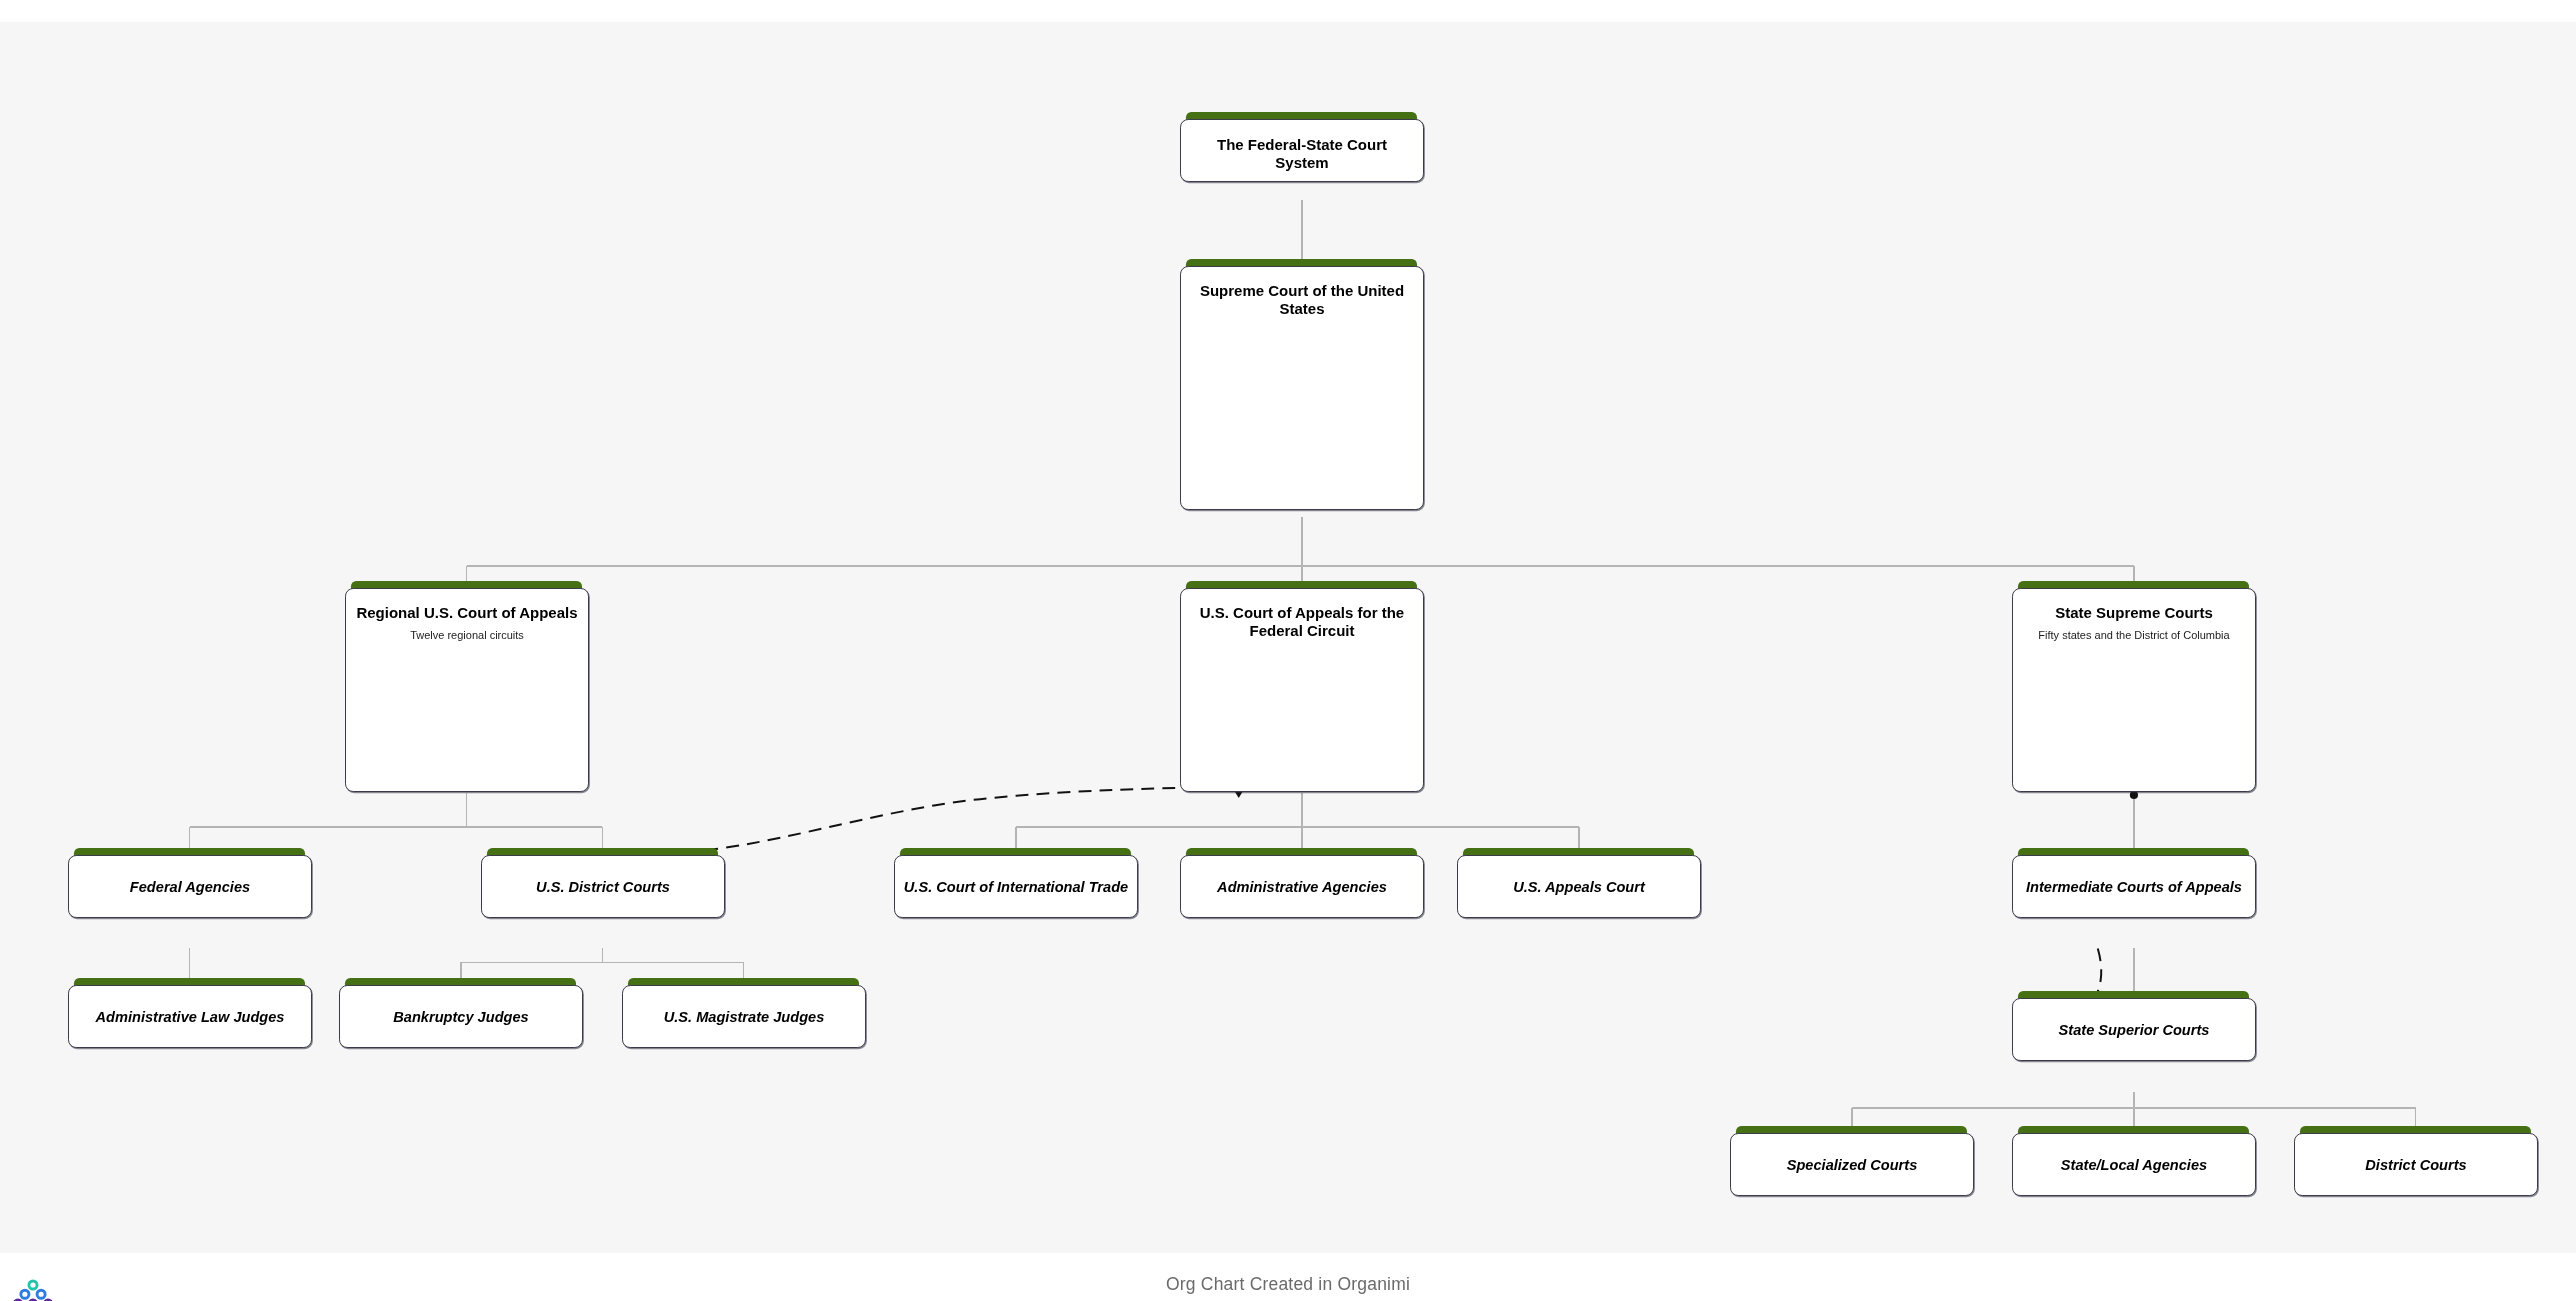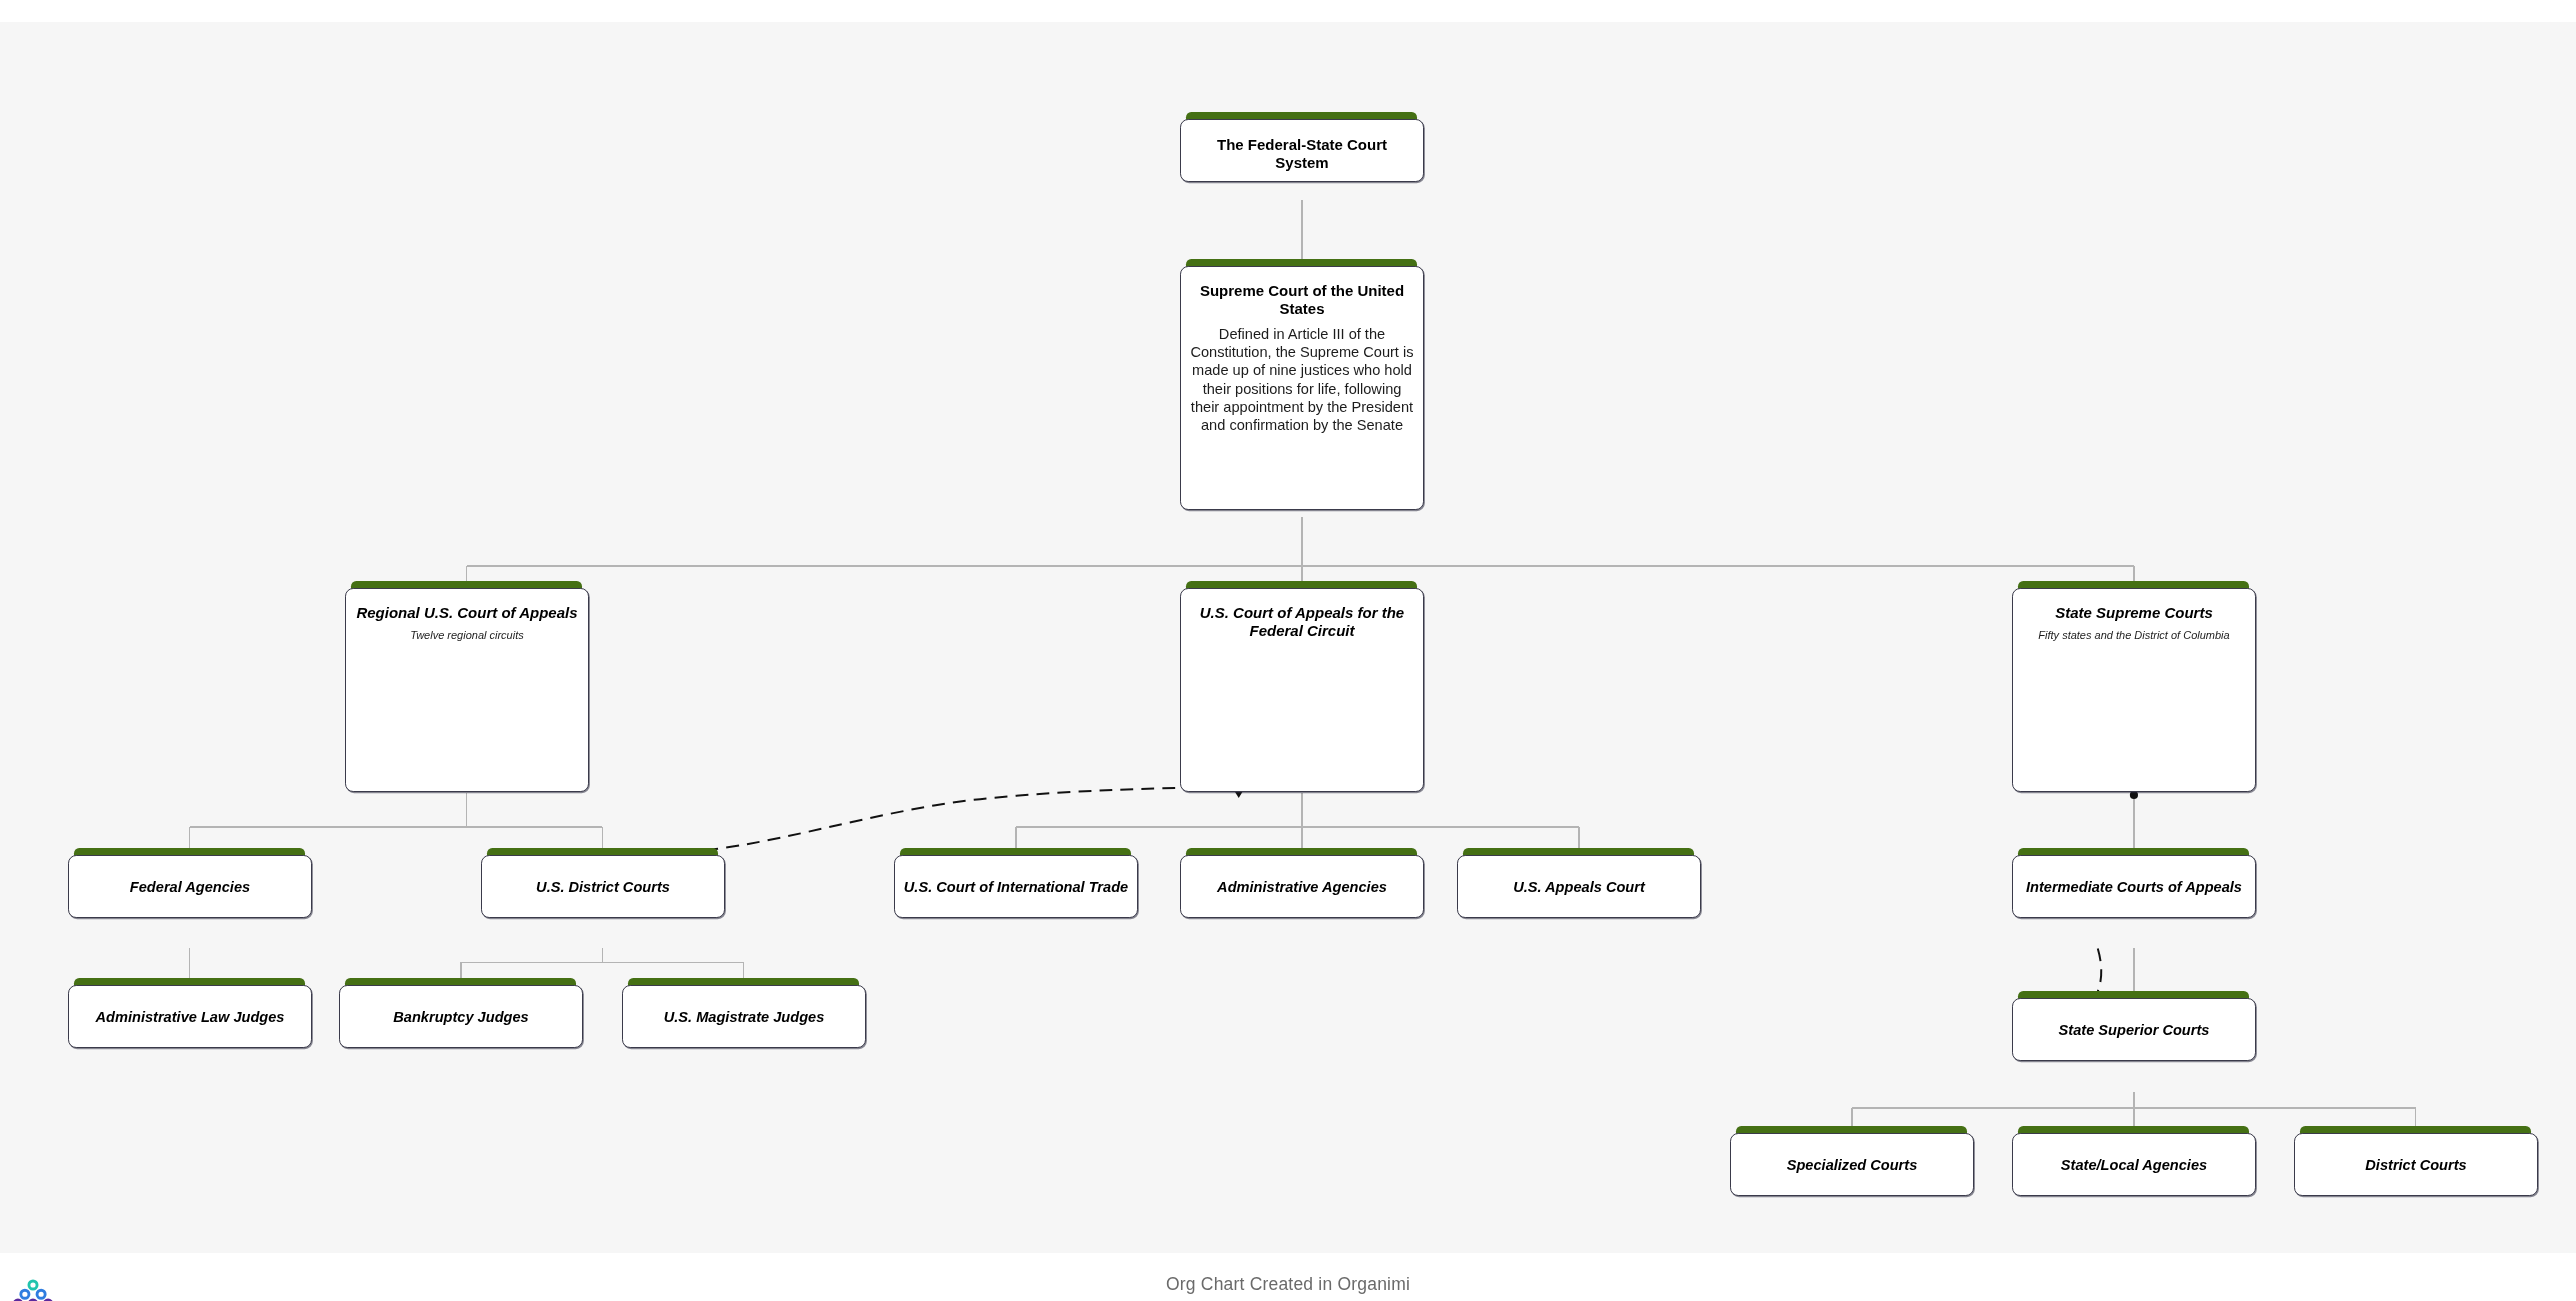--- a/index.html
+++ b/index.html
@@ -87,21 +87,21 @@
   }
 
   
   .size-root .card   { height: 63px; }
   .size-root .title  { font-size: 15px; margin-top: 8.2px; }
 
   .size-big .card    { height: 244px; }
   .size-big .title   { font-size: 15px; margin-top: 7px; }
   .size-big .subtitle{ font-size: 14.6px; }
 
-  .size-mid .card    { height: 204px; font-style: italic; }
+  .size-mid .card    { height: 204px; }
   .size-mid .title   { font-size: 15px; margin-top: 7px; }
   .size-mid .subtitle{ font-size: 11px; }
 
   .size-small .card  { height: 63px; justify-content: center; }
   .size-small .title { font-size: 14.6px; font-style: italic; }
 
   
   #footer {
     position: absolute;
     left: 0;
@@ -198,21 +198,20 @@
       <div class="tab" style="width:231px;"></div>
       <div class="card">
         <div class="title">The Federal-State Court System</div>
       </div>
     </div>
 
     <div class="node size-big" style="left:1180px; top:237px; width:244px;">
       <div class="tab" style="width:231px;"></div>
       <div class="card">
         <div class="title">Supreme Court of the United States</div>
-        <div class="subtitle">Defined in Article III of the Constitution, the Supreme Court is made up of nine justices who hold their positions for life, following their appointment by the President and confirmation by the Senate</div>
       </div>
     </div>
 
     <div class="node size-mid" style="left:345px; top:559px; width:244px;">
       <div class="tab" style="width:231px;"></div>
       <div class="card">
         <div class="title">Regional U.S. Court of Appeals</div>
         <div class="subtitle">Twelve regional circuits</div>
       </div>
     </div>

